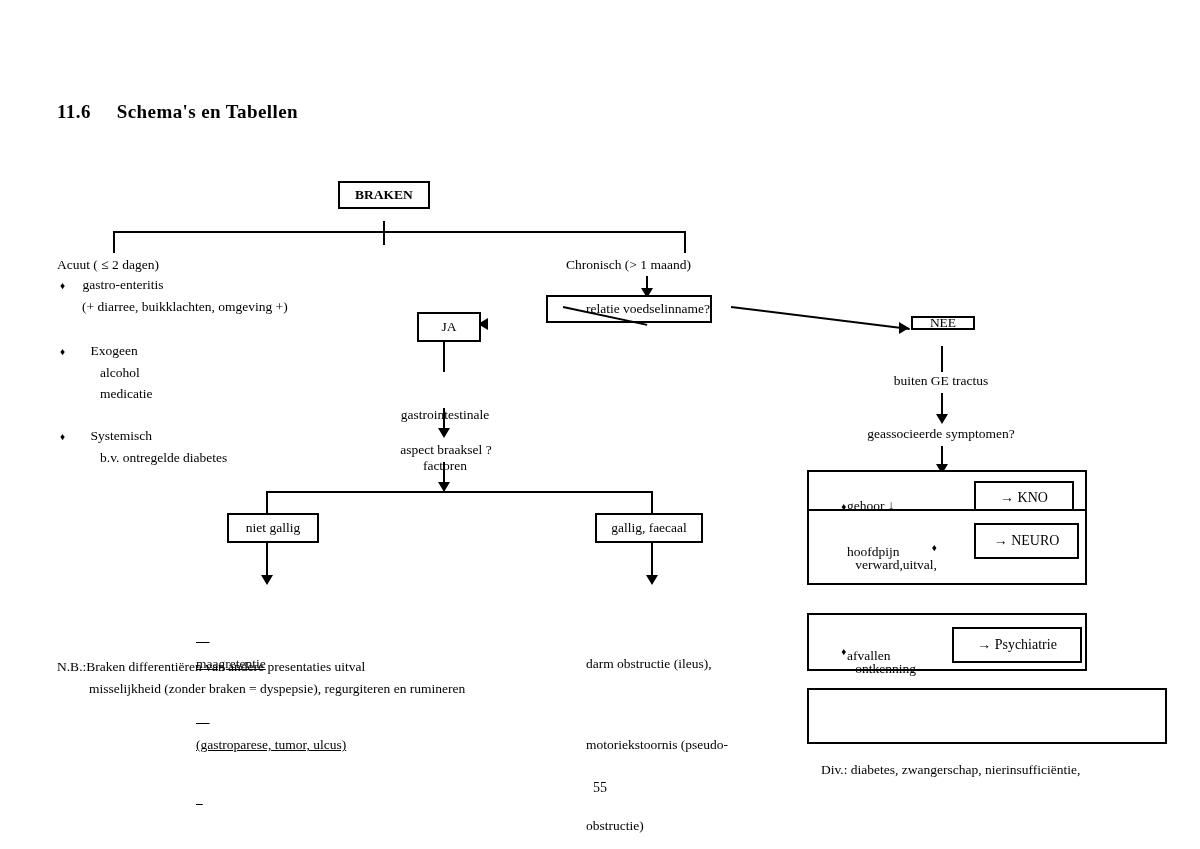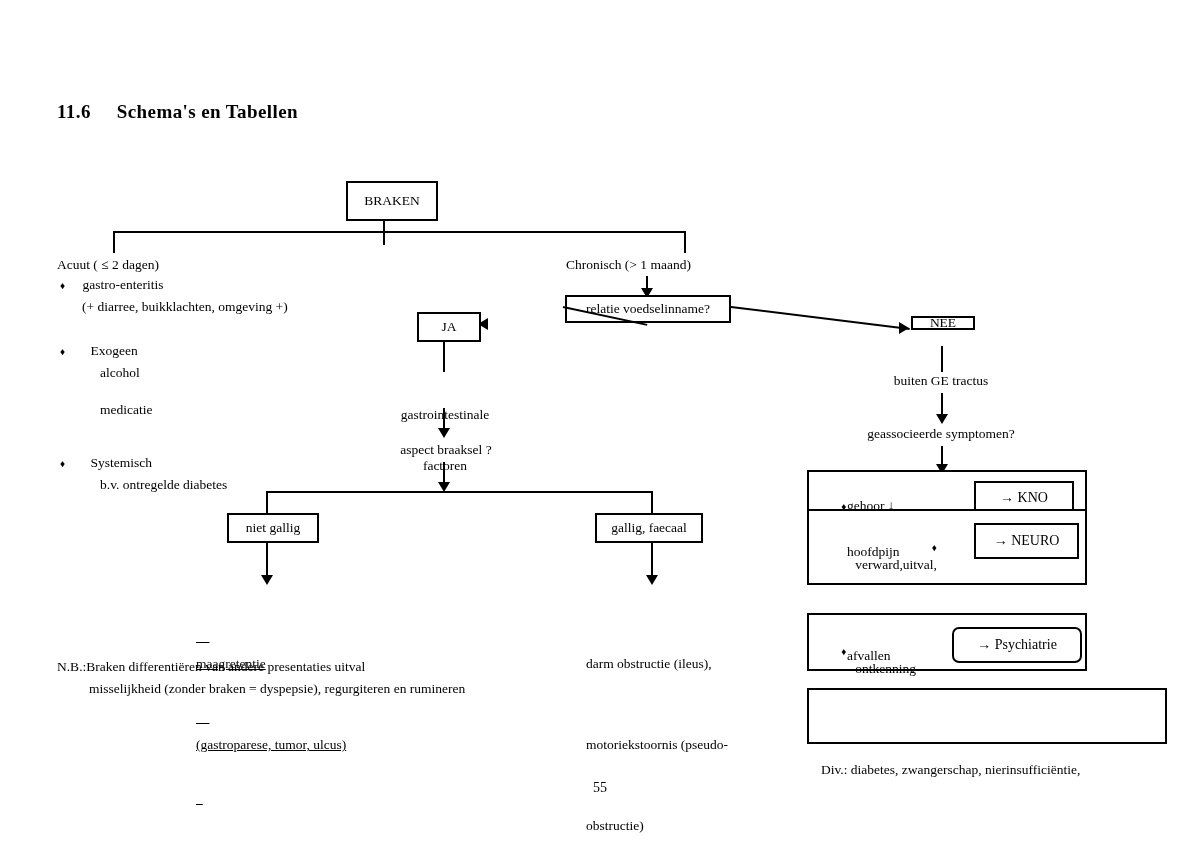--- a/index.html
+++ b/index.html
@@ -35,21 +35,21 @@
 </style>
 </head>
 <body>
 
 <div class="page">
 
   <div class="abs title" style="left:57px;top:101px;">
     <span class="num">11.6</span><span>Schema's en Tabellen</span>
   </div>
 
-  <div class="box" style="left:346px;top:181px;width:92px;height:40px;">
+  <div class="box" style="left:338px;top:181px;width:92px;height:28px;font-weight:bold;">
     <span>BRAKEN</span>
   </div>
 
   <div class="vline" style="left:383px;top:221px;height:24px;"></div>
 
   <div class="hline" style="left:113px;top:231px;width:573px;"></div>
 
   <div class="vline" style="left:113px;top:231px;height:22px;"></div>
 
   <div class="vline" style="left:684px;top:231px;height:22px;"></div>
@@ -63,37 +63,37 @@
     </div>
     <div class="sub" style="margin-left:22px;">(+ diarree, buikklachten, omgeving +)</div>
   </div>
 
   <div class="abs" style="left:60px;top:340px;width:330px;">
     <div class="sub">
       <span class="bullet">♦</span>
       <span style="margin-left:22px;">Exogeen</span>
     </div>
     <div class="sub" style="margin-left:40px;">alcohol</div>
-    <div class="sub" style="margin-left:40px;margin-top:16px;">medicatie</div>
-  </div>
-
-  <div class="abs" style="left:60px;top:425px;width:330px;margin-top:27px;">
+    <div class="sub" style="margin-left:40px;">medicatie</div>
+  </div>
+
+  <div class="abs" style="left:60px;top:425px;width:330px;">
     <div class="sub">
       <span class="bullet">♦</span>
       <span style="margin-left:22px;">Systemisch</span>
     </div>
     <div class="sub" style="margin-left:40px;">b.v. ontregelde diabetes</div>
   </div>
 
   <div class="abs txt" style="left:566px;top:256px;">Chronisch (&gt; 1 maand)</div>
 
   <div class="vline" style="left:646px;top:276px;height:14px;"></div>
   <div class="arrowdown" style="left:641px;top:288px;"></div>
 
-  <div class="box" style="left:565px;top:295px;width:166px;height:28px;">
+  <div class="box" style="left:546px;top:295px;width:166px;height:28px;justify-content:flex-end;">
     <span>relatie voedselinname?</span>
   </div>
 
   <div class="diag" style="left:563px;top:306px;width:86px;transform:rotate(12deg);"></div>
   <div class="arrowleft" style="left:478px;top:318px;"></div>
 
   <div class="diag" style="left:731px;top:306px;width:180px;transform:rotate(7deg);"></div>
   <div class="arrowright" style="left:899px;top:322px;"></div>
 
   <div class="box" style="left:417px;top:312px;width:64px;height:30px;">
@@ -178,21 +178,21 @@
       <span>→ NEURO</span>
     </div>
   </div>
 
   <div class="symbox" style="left:807px;top:613px;width:280px;height:58px;">
     <div class="abs txt" style="left:12px;top:10px;">
       <span class="bullet">♦</span>
       <span style="margin-left:14px;">ontkenning</span>
     </div>
     <div class="abs txt" style="left:38px;top:32px;">afvallen</div>
-    <div class="symlabel" style="left:143px;top:12px;width:130px;height:36px;border-radius:7px;">
+    <div class="symlabel" style="left:143px;top:12px;width:130px;height:36px;">
       <span>→ Psychiatrie</span>
     </div>
   </div>
 
   <div class="symbox" style="left:807px;top:688px;width:360px;height:56px;">
     <div class="abs txt" style="left:12px;top:10px;line-height:28px;">
       <div>Div.: diabetes, zwangerschap, nierinsufficiëntie,</div>
       <div>alcoholabusus, chemotherapie</div>
     </div>
   </div>

